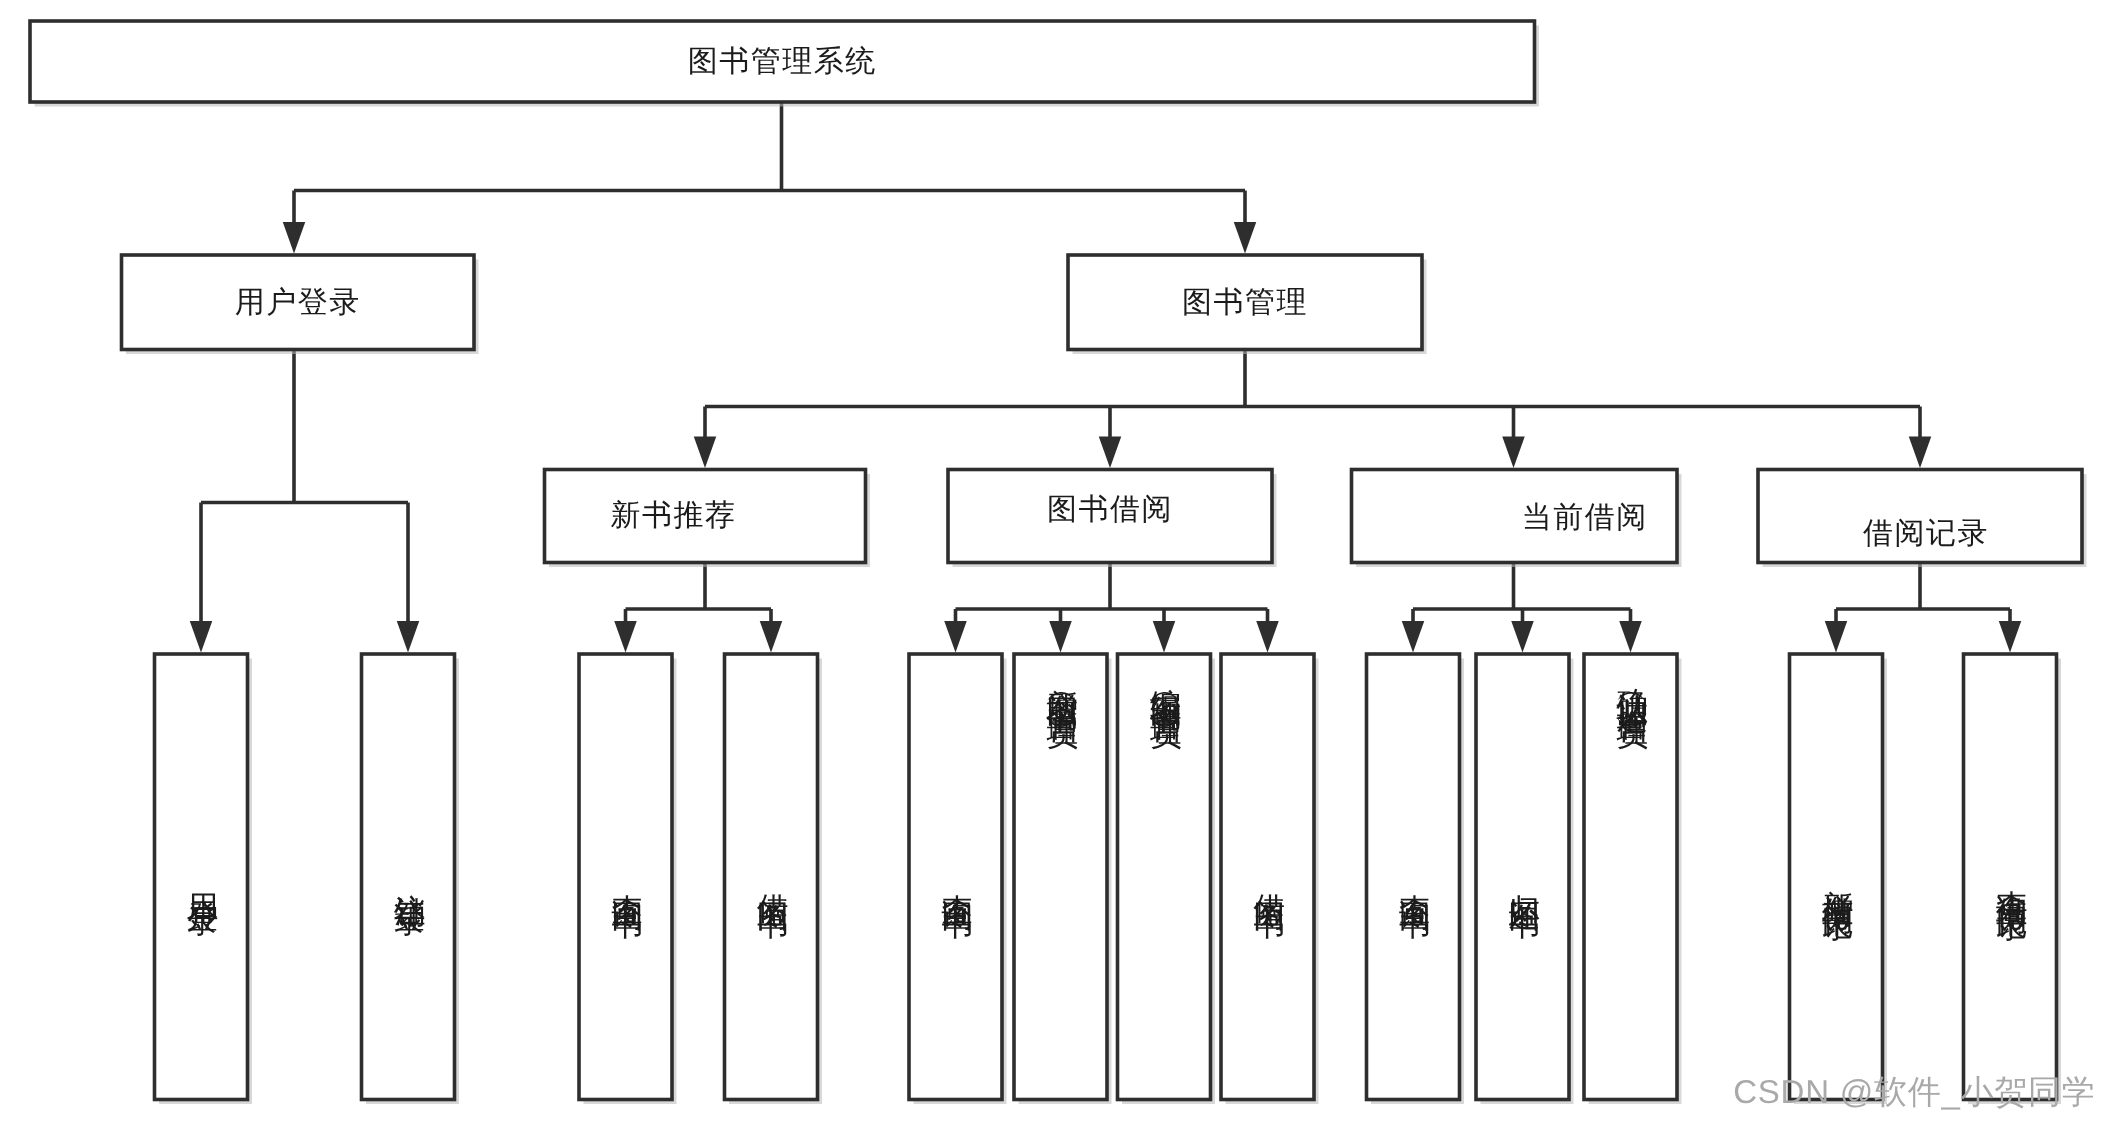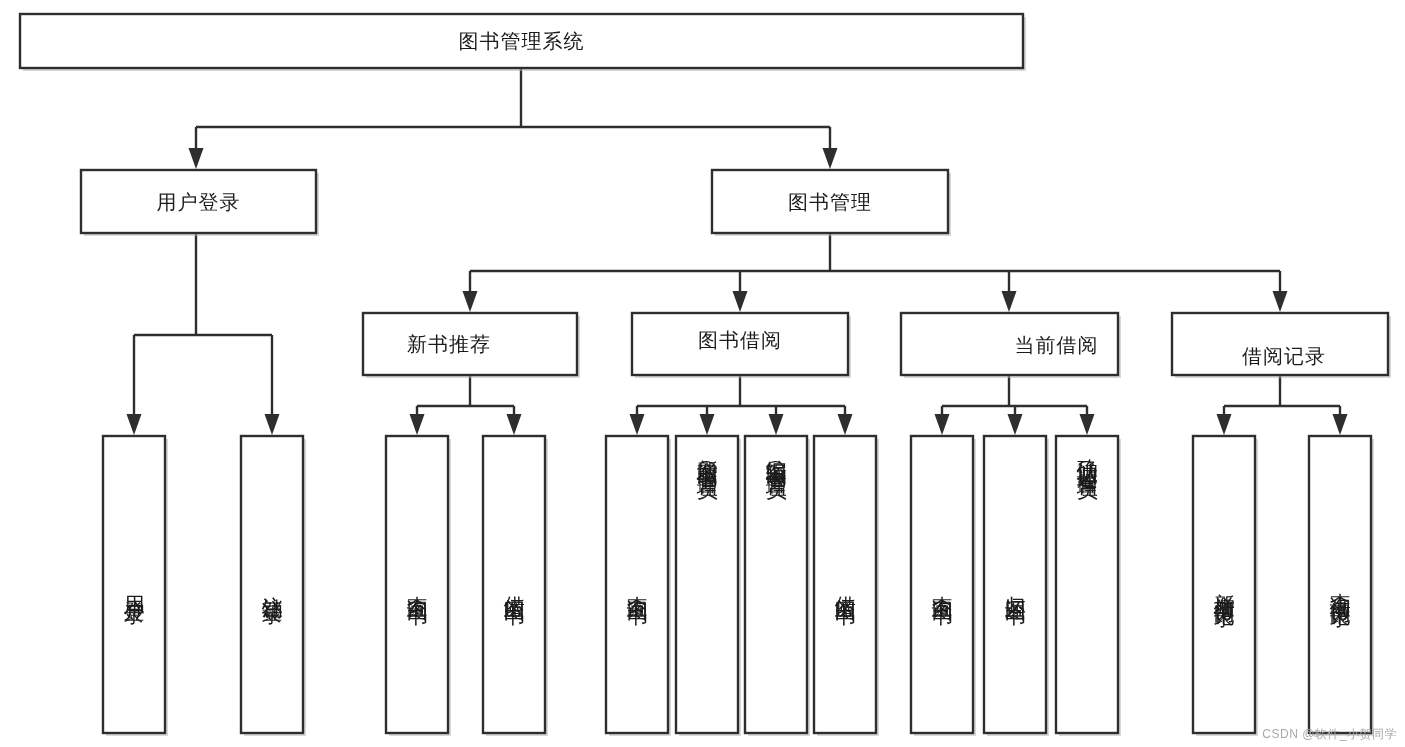--- a/index.html
+++ b/index.html
@@ -67,21 +67,21 @@
     justify-content: flex-start;
     align-items: center;
   }
   .node-label.vertical.centered {
     justify-content: center;
   }
   #watermark {
     position: absolute;
     right: 8px;
     bottom: 4px;
-    font-size: 12px;
+    font-size: 22px;
     color: #a9a9a9;
     letter-spacing: 0.5px;
     white-space: nowrap;
     user-select: none;
   }
 </style>
 </head>
 <body>
 
 <div id="diagram-root">

